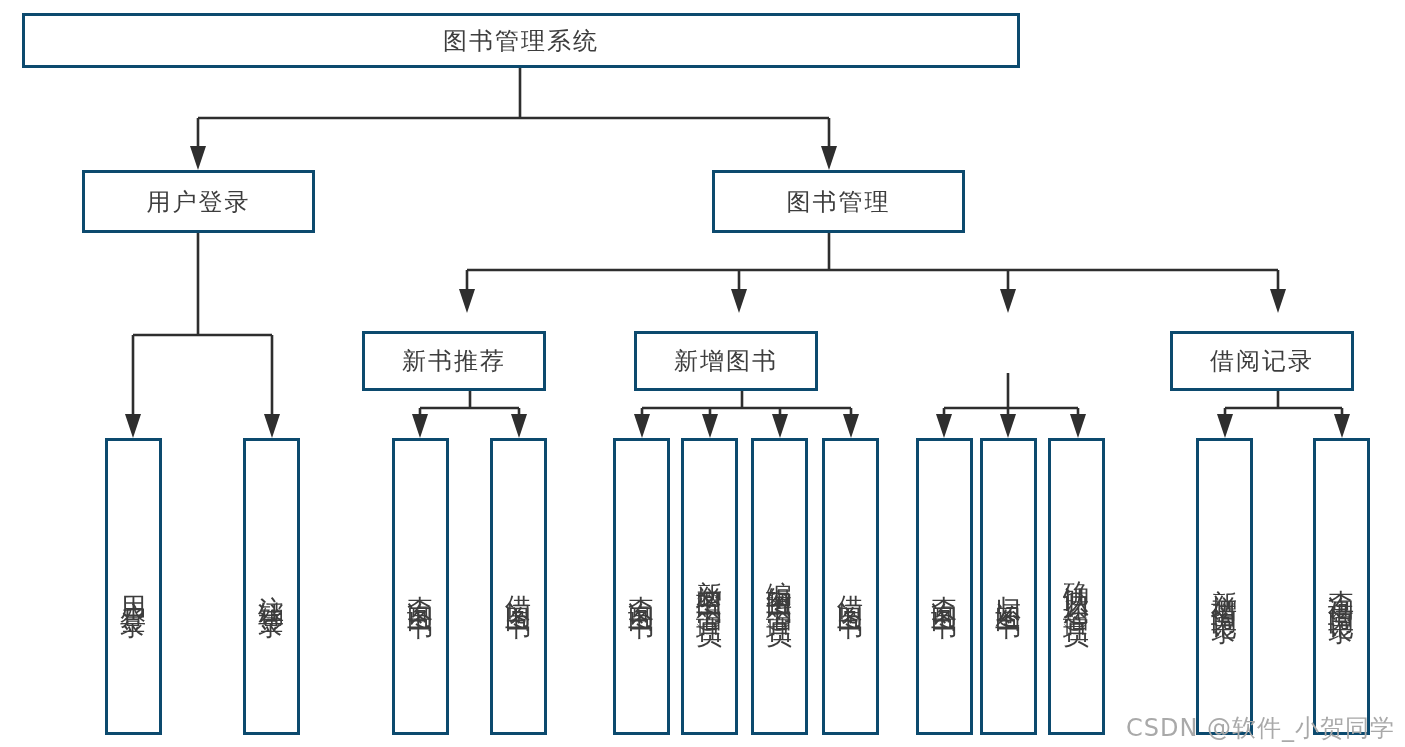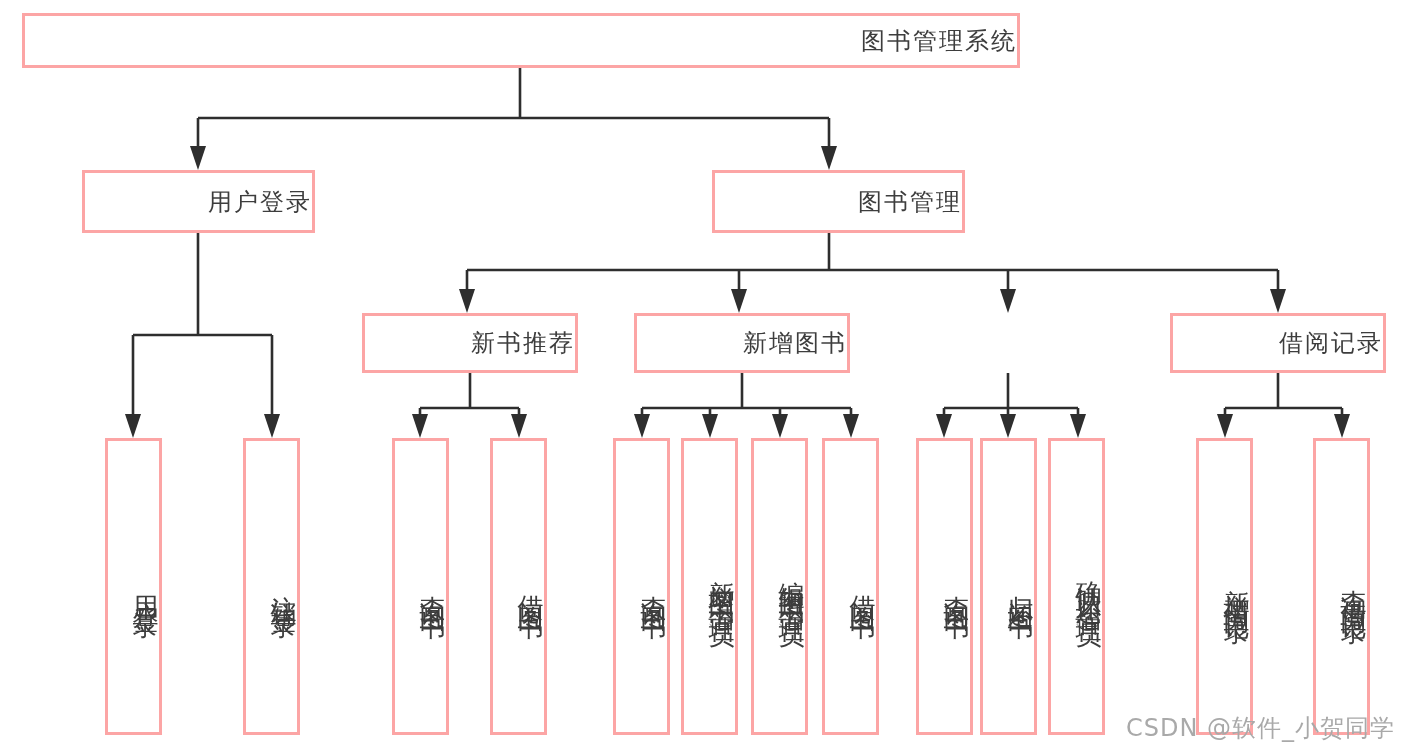--- a/index.html
+++ b/index.html
@@ -28,36 +28,36 @@
     stroke: #2e2e2e;
     stroke-width: 2.6;
   }
   .connectors polygon {
     fill: #2e2e2e;
     stroke: none;
   }
   .box {
     position: absolute;
     box-sizing: border-box;
-    border: 3px solid #fca5a5;
+    border: 3px solid #0c4a6e;
     background: #ffffff;
     display: flex;
     align-items: center;
-    justify-content: flex-end;
+    justify-content: center;
   }
   .hlabel {
     color: #3d3d3d;
     font-size: 24px;
     letter-spacing: 2px;
     white-space: nowrap;
     line-height: 1;
   }
   .lvl1 { left: 22px; top: 13px; width: 998px; height: 55px; }
   .lvl2 { top: 170px; height: 63px; }
-  .lvl3 { top: 313px; width: 216px; height: 60px; }
+  .lvl3 { top: 331px; width: 184px; height: 60px; }
   .leaf { top: 438px; width: 57px; height: 297px; }
   .vlabel {
     writing-mode: vertical-rl;
     text-orientation: mixed;
     color: #3d3d3d;
     font-size: 26px;
     letter-spacing: 6px;
     line-height: 1;
     white-space: nowrap;
   }

